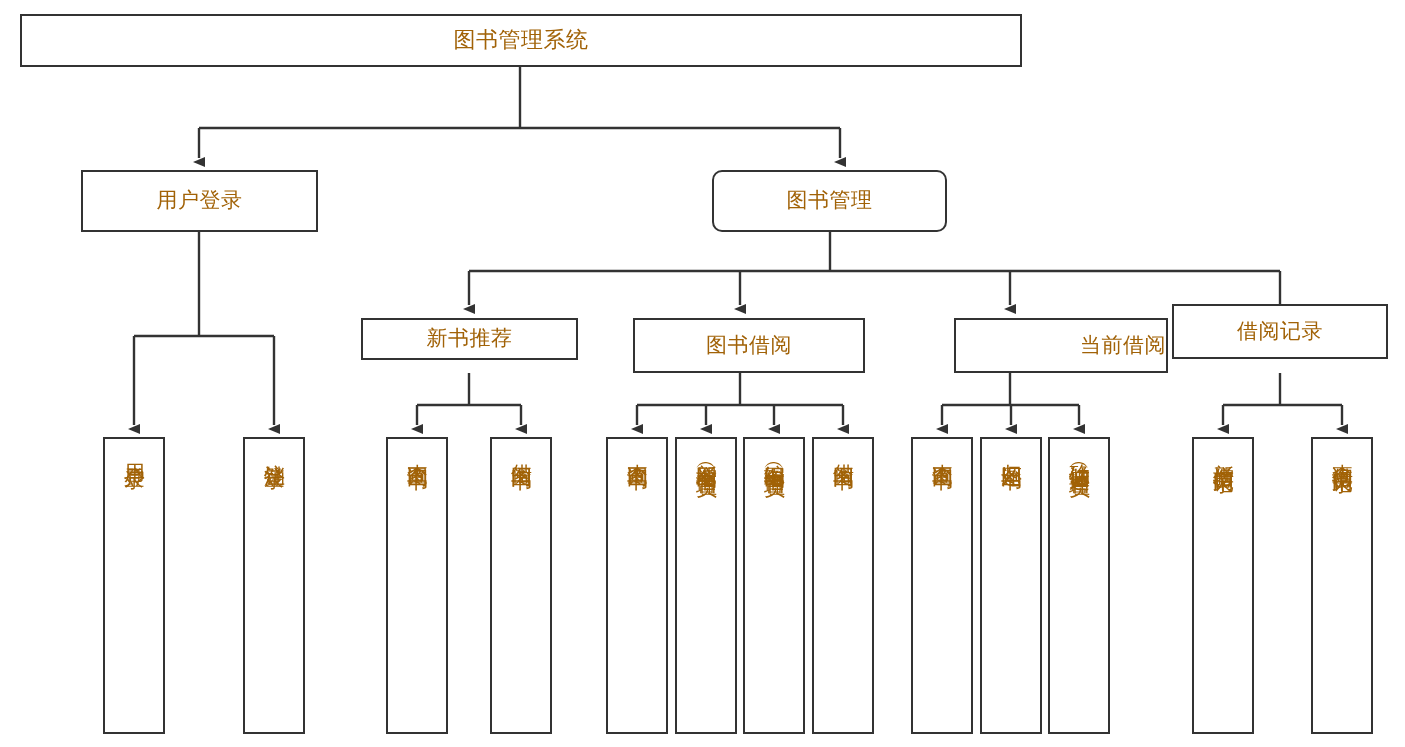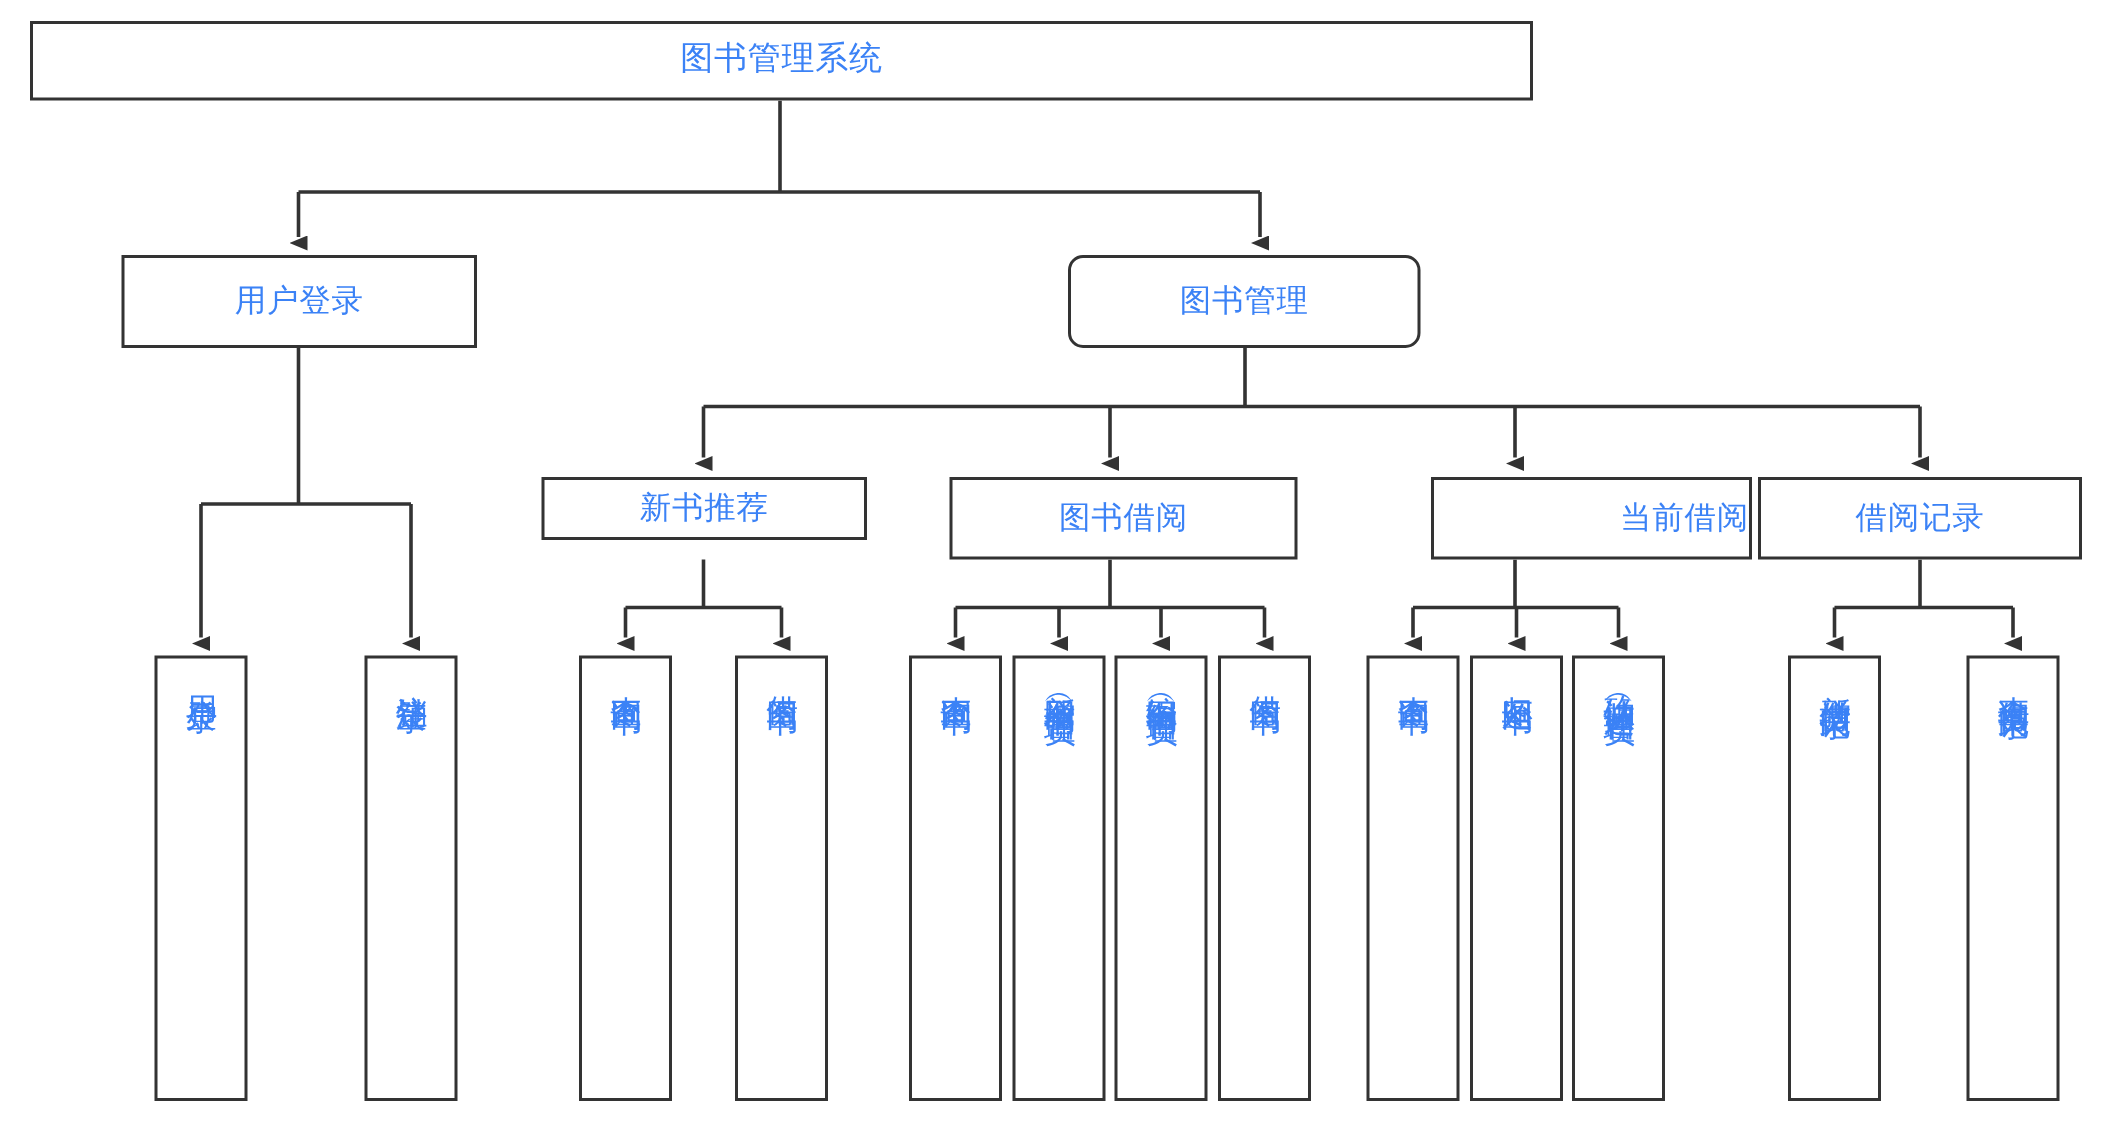--- a/index.html
+++ b/index.html
@@ -26,21 +26,21 @@
     pointer-events: none;
   }
   .node {
     position: absolute;
     box-sizing: border-box;
     background: #ffffff;
     border: 2px solid #333333;
     display: flex;
     align-items: center;
     justify-content: center;
-    color: #3b82f6;
+    color: #a16207;
   }
   .node .lbl {
     display: block;
     text-align: center;
     line-height: 1.12;
   }
   
   .node.horiz .lbl {
     font-size: 21px;
     letter-spacing: 0.5px;
@@ -139,21 +139,21 @@
 
   <div class="node horiz" style="left:361px; top:318px; width:217px; height:42px;">
     <span class="lbl">新书推荐</span>
   </div>
   <div class="node horiz" style="left:633px; top:318px; width:232px; height:55px;">
     <span class="lbl">图书借阅</span>
   </div>
   <div class="node horiz" style="left:954px; top:318px; width:214px; height:55px;justify-content:flex-end;">
     <span class="lbl">当前借阅</span>
   </div>
-  <div class="node horiz" style="left:1172px; top:318px; width:216px; height:55px;">
+  <div class="node horiz" style="left:1172px; top:304px; width:216px; height:55px;">
     <span class="lbl">借阅记录</span>
   </div>
 
   <div class="node vert" style="left:103px; top:437px; width:62px; height:297px;">
     <span class="lbl">用户登录</span>
   </div>
   <div class="node vert" style="left:243px; top:437px; width:62px; height:297px;">
     <span class="lbl">注销登录</span>
   </div>
 

